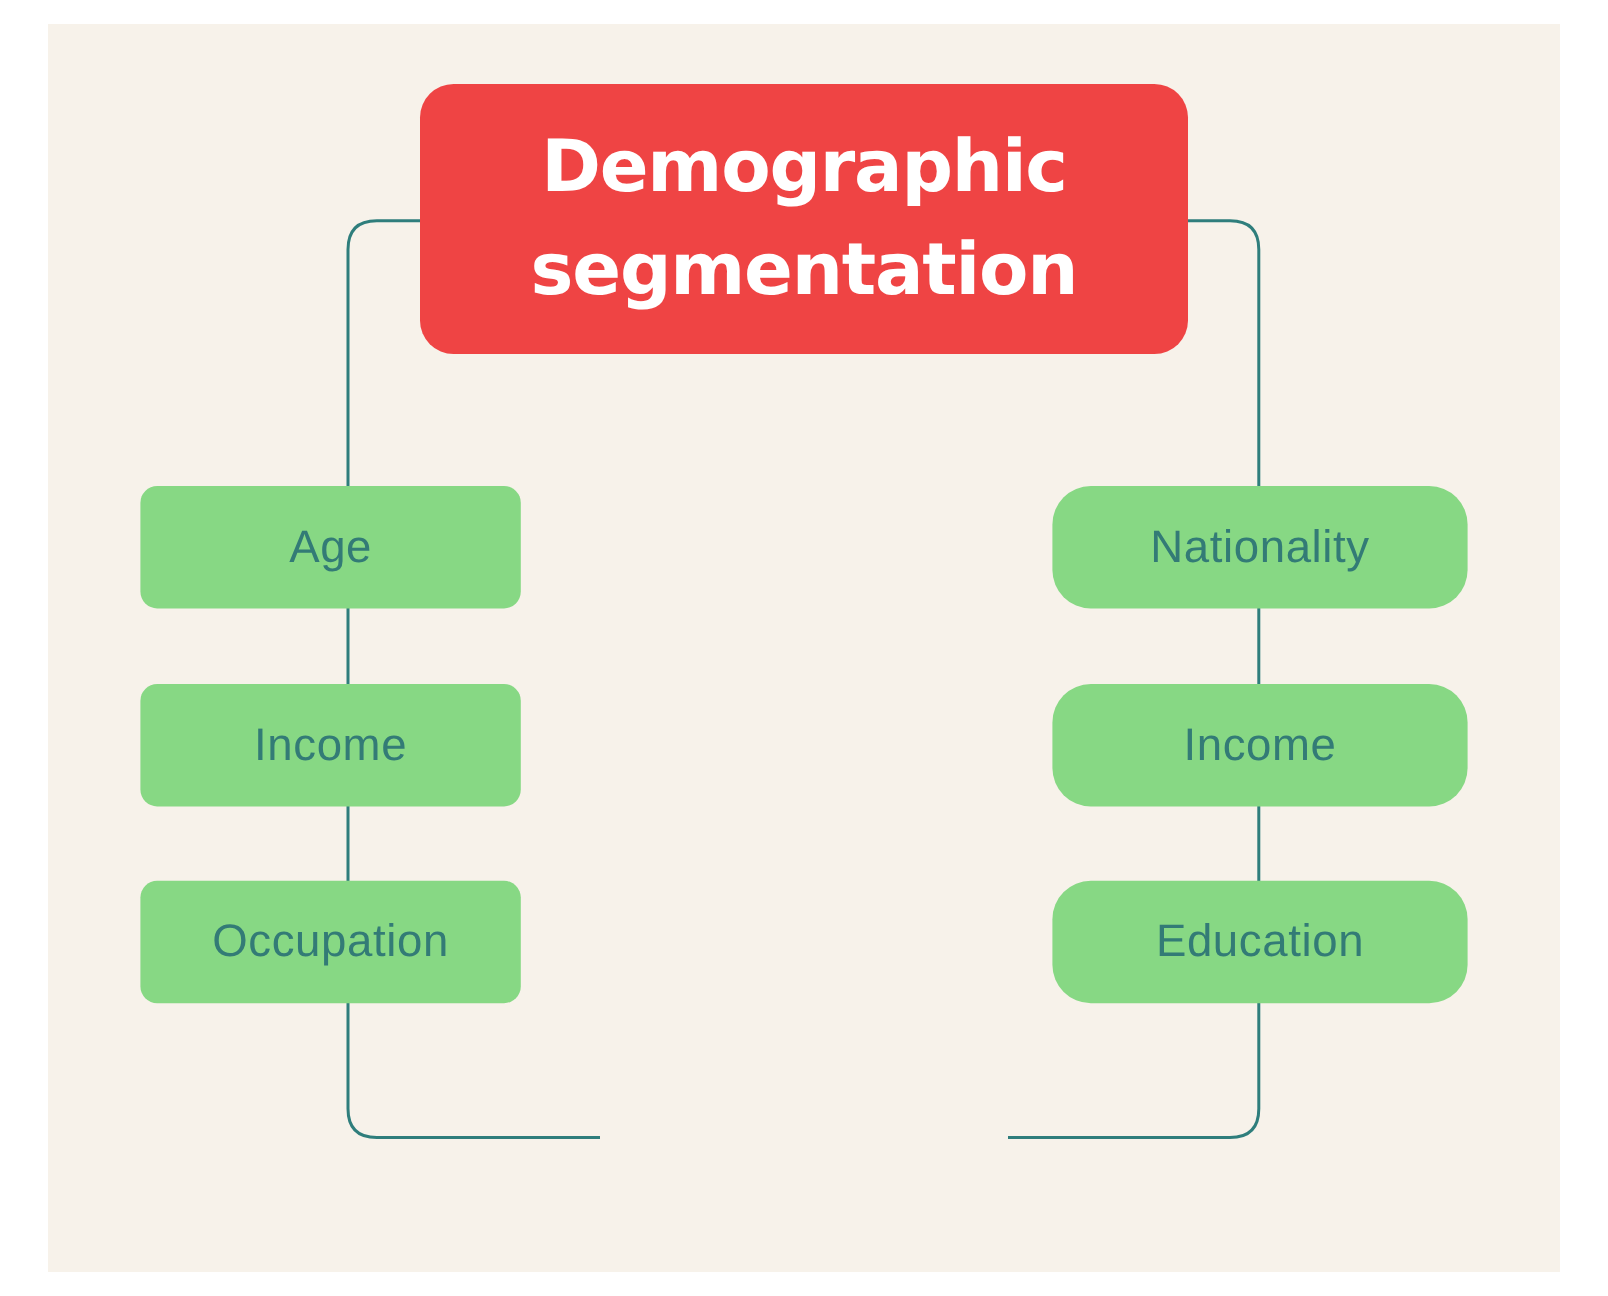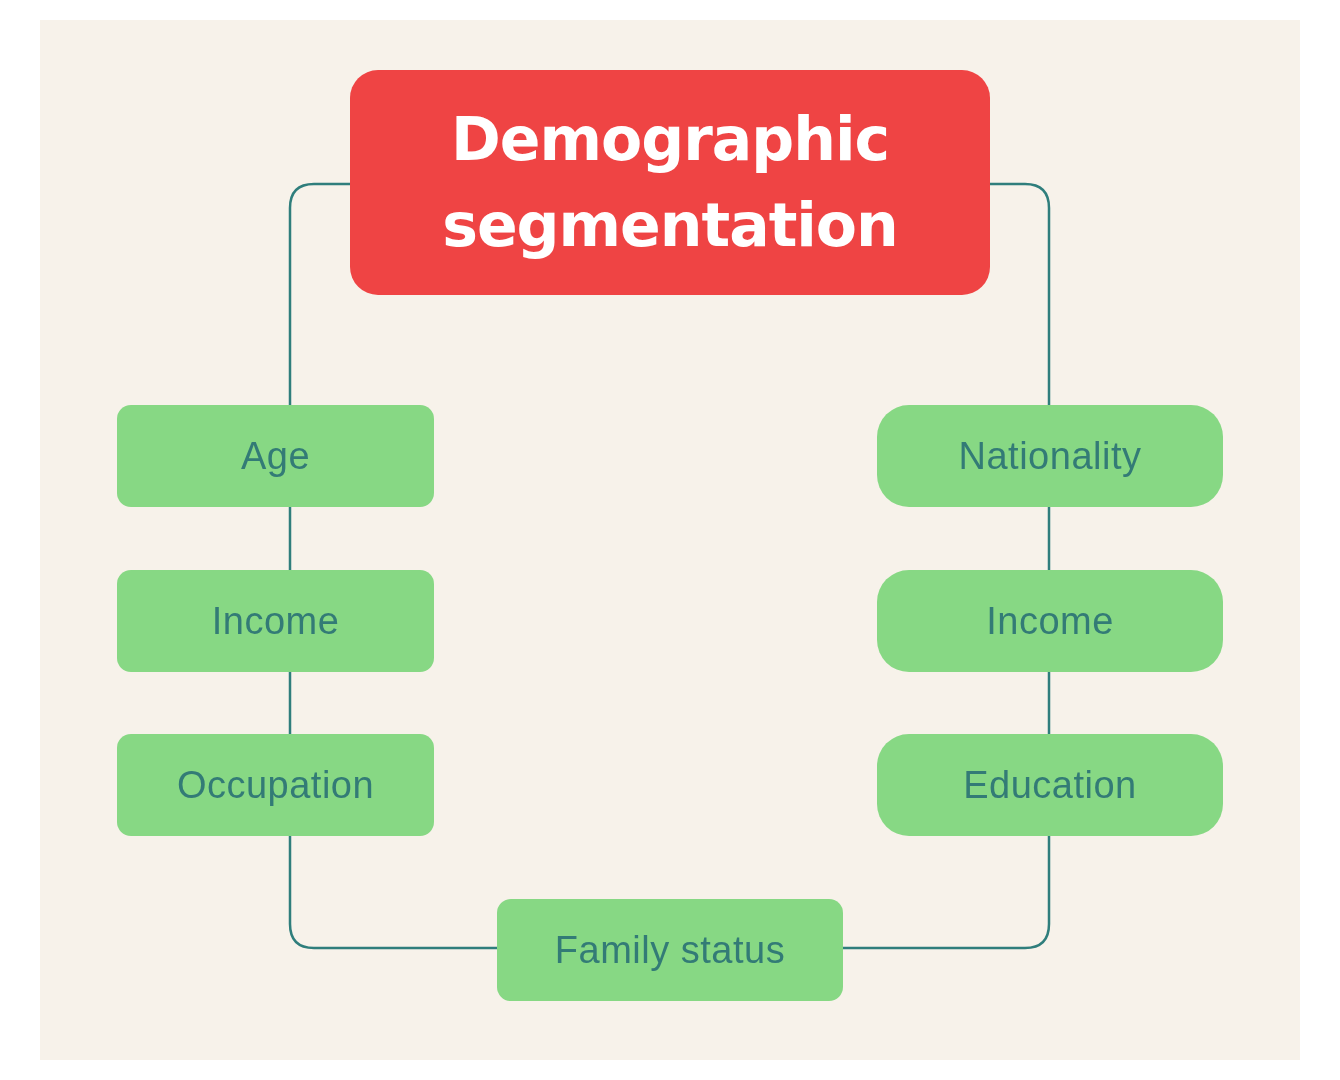--- a/index.html
+++ b/index.html
@@ -111,16 +111,13 @@
   <div class="node col-right row-0">
     <span class="node-label">Nationality</span>
   </div>
   <div class="node col-right row-1">
     <span class="node-label">Income</span>
   </div>
   <div class="node col-right row-2">
     <span class="node-label">Education</span>
   </div>
 
-  <div class="node node-bottom">
-    <span class="node-label">Family status</span>
-  </div>
 </div>
 
 </body></html>

